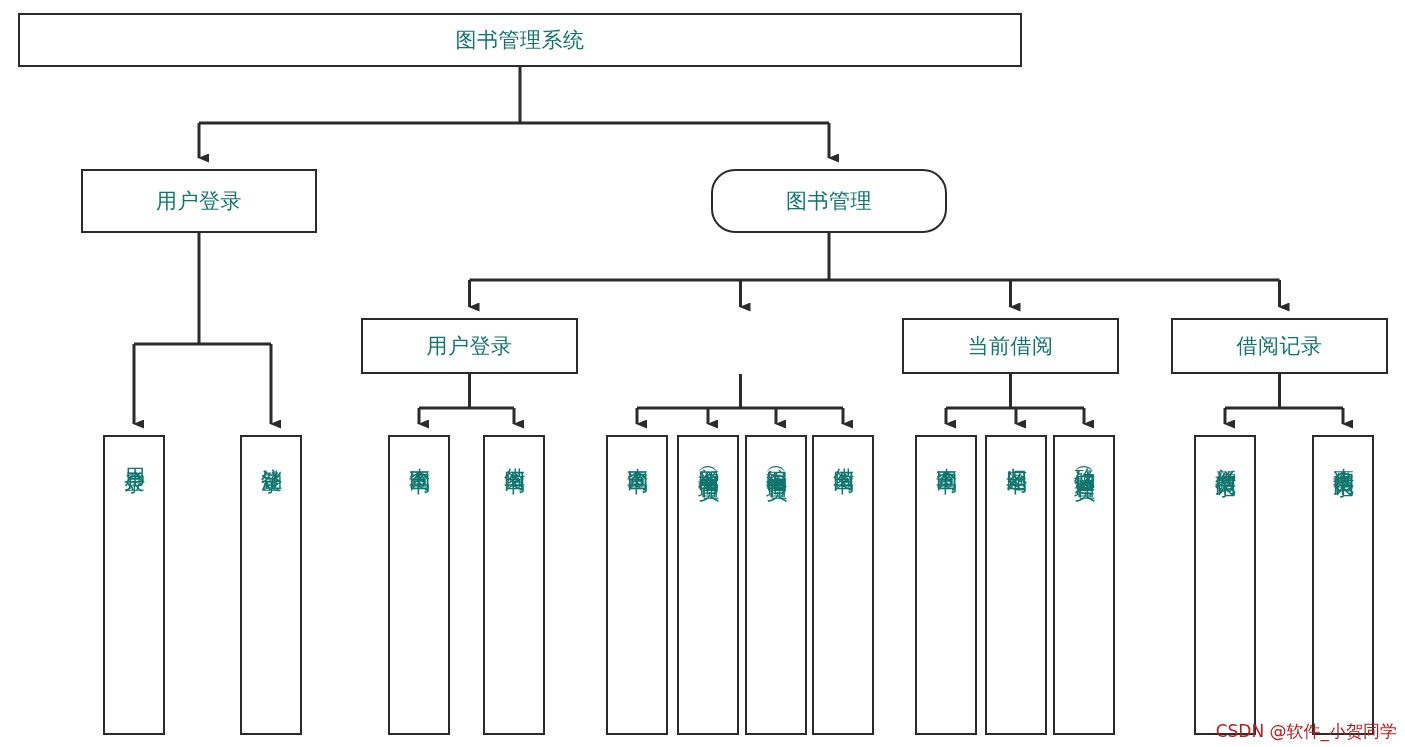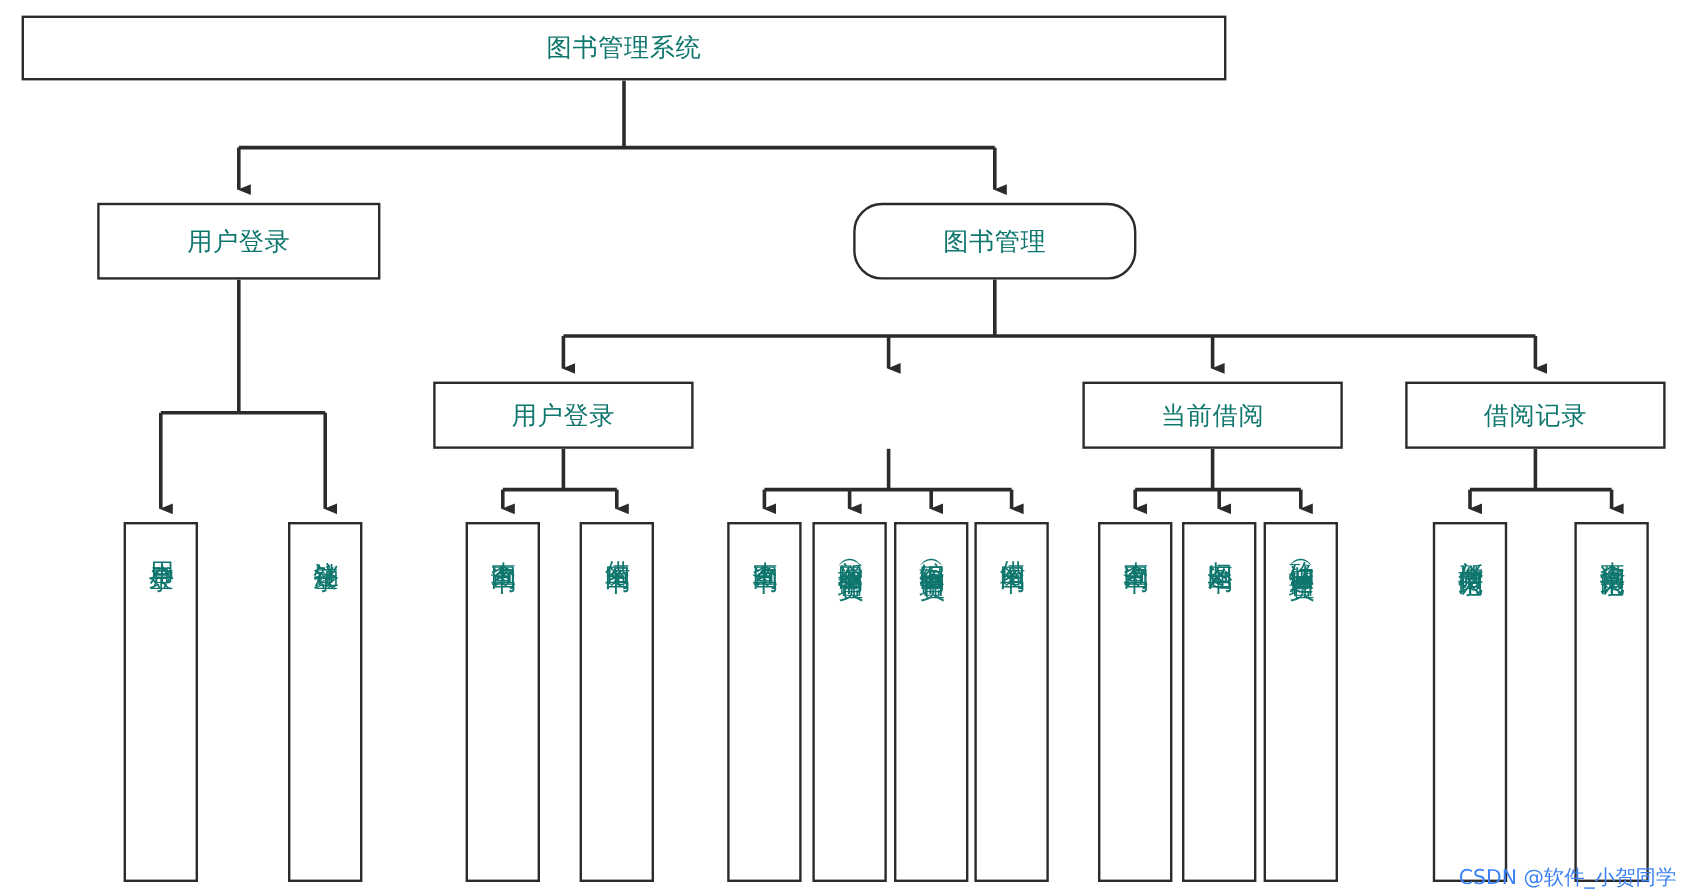--- a/index.html
+++ b/index.html
@@ -55,21 +55,21 @@
     text-orientation: upright;
     font-size: 21px;
     line-height: 1.12;
     letter-spacing: 2px;
   }
   .watermark {
     position: absolute;
     right: 8px;
     bottom: 4px;
     font-size: 17px;
-    color: #3b82f6;
+    color: #b91c1c;
     z-index: 5;
     white-space: nowrap;
     font-family: "DejaVu Sans", "Liberation Sans", sans-serif;
   }
 </style>
 </head>
 <body>
 
 <div id="diagram-root">
 

